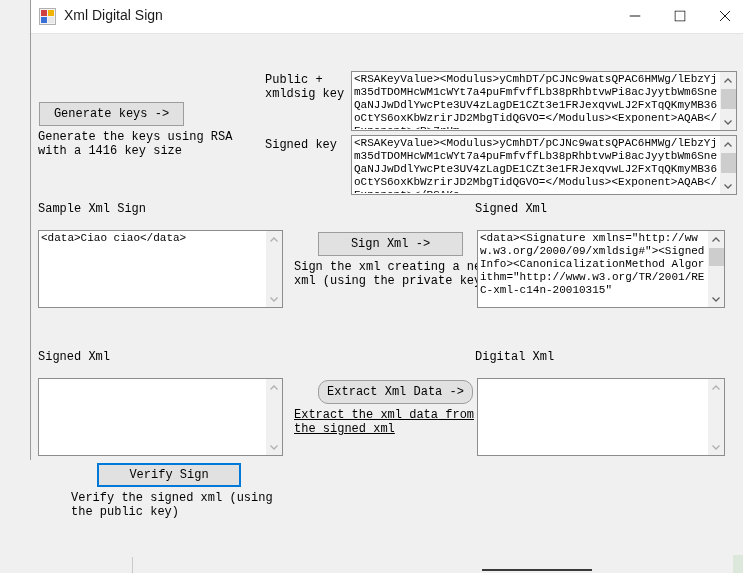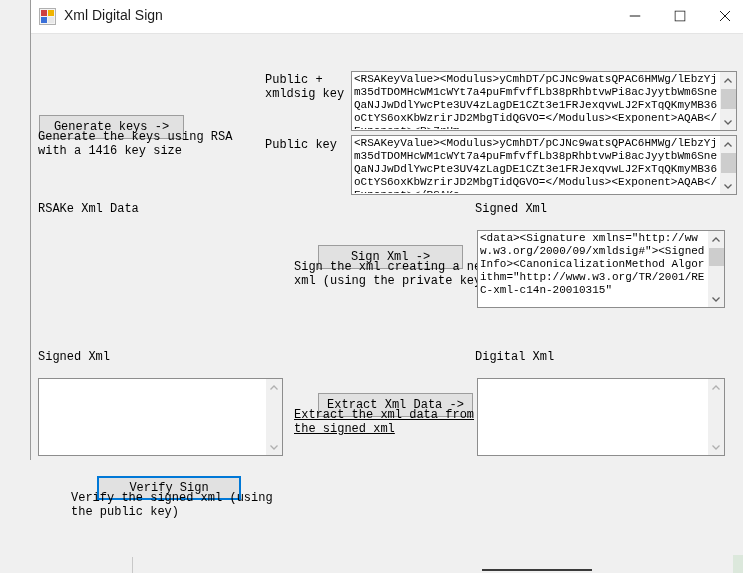--- a/index.html
+++ b/index.html
@@ -143,21 +143,20 @@
     box-sizing: border-box;
     font-family: "Liberation Mono", monospace;
     font-size: 12px;
     color: #000000;
     text-align: center;
     cursor: default;
     display: flex;
     align-items: center;
     justify-content: center;
     letter-spacing: 0px;
-    margin-top: 13px;
   }
   .btn.focused {
     border: 2px solid #0078d7;
   }
 
   .txt-wrap {
     position: absolute;
     background: #ffffff;
     border: 1px solid #8d8d8d;
     box-sizing: border-box;
@@ -229,21 +228,21 @@
 
   #btn-sign      { left: 287px; top: 198px; width: 145px; height: 24px; }
   #lbl-sign      { left: 263px; top: 226px; }
 
   #lbl-signed-top { left: 444px; top: 168px; }
   #ta-signed-top  { left: 446px; top: 196px; width: 248px; height: 78px; }
 
   #lbl-signed-bot { left: 7px;  top: 316px; }
   #ta-signed-bot  { left: 7px;  top: 344px; width: 245px; height: 78px; }
 
-  #btn-extract    { left: 287px; top: 346px; width: 155px; height: 24px; }
+  #btn-extract    { left: 287px; top: 346px; width: 155px; height: 24px; border-radius: 10px; }
   #lbl-extract    { left: 263px; top: 374px; text-decoration: underline; }
 
   #lbl-original   { left: 444px; top: 316px; }
   #ta-original    { left: 446px; top: 344px; width: 248px; height: 78px; }
 
   #btn-verify     { left: 66px; top: 429px; width: 144px; height: 24px; }
   #lbl-verify     { left: 40px; top: 457px; }
 </style>
 </head>
 <body>
@@ -305,21 +304,21 @@
         </div>
         <div class="sb-thumb" style="top:17px;height:20px;"></div>
         <div class="sb-arrow down">
           <svg width="8" height="5" viewBox="0 0 8 5">
             <polyline points="0.5,0.5 4,4 7.5,0.5" fill="none" stroke="#606060" stroke-width="1.3"></polyline>
           </svg>
         </div>
       </div>
     </div>
 
-    <div class="lbl" id="lbl-publickey">Public key</div>
+    <div class="lbl" id="lbl-publickey">Signed key</div>
 
     <div class="txt-wrap" id="ta-publickey">
       <div class="txt-body">&lt;RSAKeyValue&gt;&lt;Modulus&gt;yCmhDT/pCJNc9watsQPAC6HMWg/lEbzYjm35dTDOMHcWM1cWYt7a4puFmfvffLb38pRhbtvwPi8acJyytbWm6SneQaNJJwDdlYwcPte3UV4zLagDE1CZt3e1FRJexqvwLJ2FxTqQKmyMB36oCtYS6oxKbWzrirJD2MbgTidQGVO=&lt;/Modulus&gt;&lt;Exponent&gt;AQAB&lt;/Exponent&gt;&lt;/RSAKe</div>
       <div class="sb">
         <div class="sb-arrow up">
           <svg width="8" height="5" viewBox="0 0 8 5">
             <polyline points="0.5,4.5 4,1 7.5,4.5" fill="none" stroke="#606060" stroke-width="1.3"></polyline>
           </svg>
         </div>
         <div class="sb-thumb" style="top:17px;height:20px;"></div>
@@ -328,22 +327,37 @@
             <polyline points="0.5,0.5 4,4 7.5,0.5" fill="none" stroke="#606060" stroke-width="1.3"></polyline>
           </svg>
         </div>
       </div>
     </div>
 
     <div class="btn" id="btn-generate">Generate keys -&gt;</div>
     <div class="lbl" id="lbl-generate">Generate the keys using RSA
 with a 1416 key size</div>
 
-    <div class="lbl" id="lbl-sample">RSAKe Xml Data</div>
-
+    <div class="lbl" id="lbl-sample">Sample Xml Sign</div>
+
+    <div class="txt-wrap" id="ta-sample">
+      <div class="txt-body nowrap">&lt;data&gt;Ciao ciao&lt;/data&gt;</div>
+      <div class="sb">
+        <div class="sb-arrow up">
+          <svg width="8" height="5" viewBox="0 0 8 5">
+            <polyline points="0.5,4.5 4,1 7.5,4.5" fill="none" stroke="#b0b0b0" stroke-width="1.3"></polyline>
+          </svg>
+        </div>
+        <div class="sb-arrow down">
+          <svg width="8" height="5" viewBox="0 0 8 5">
+            <polyline points="0.5,0.5 4,4 7.5,0.5" fill="none" stroke="#b0b0b0" stroke-width="1.3"></polyline>
+          </svg>
+        </div>
+      </div>
+    </div>
 
     <div class="btn" id="btn-sign">Sign Xml -&gt;</div>
     <div class="lbl" id="lbl-sign">Sign the xml creating a new
 xml (using the private key)</div>
 
     <div class="lbl" id="lbl-signed-top">Signed Xml</div>
 
     <div class="txt-wrap" id="ta-signed-top">
       <div class="txt-body">&lt;data&gt;&lt;Signature xmlns="http://www.w3.org/2000/09/xmldsig#"&gt;&lt;SignedInfo&gt;&lt;CanonicalizationMethod Algorithm="http://www.w3.org/TR/2001/REC-xml-c14n-20010315"</div>
       <div class="sb">

